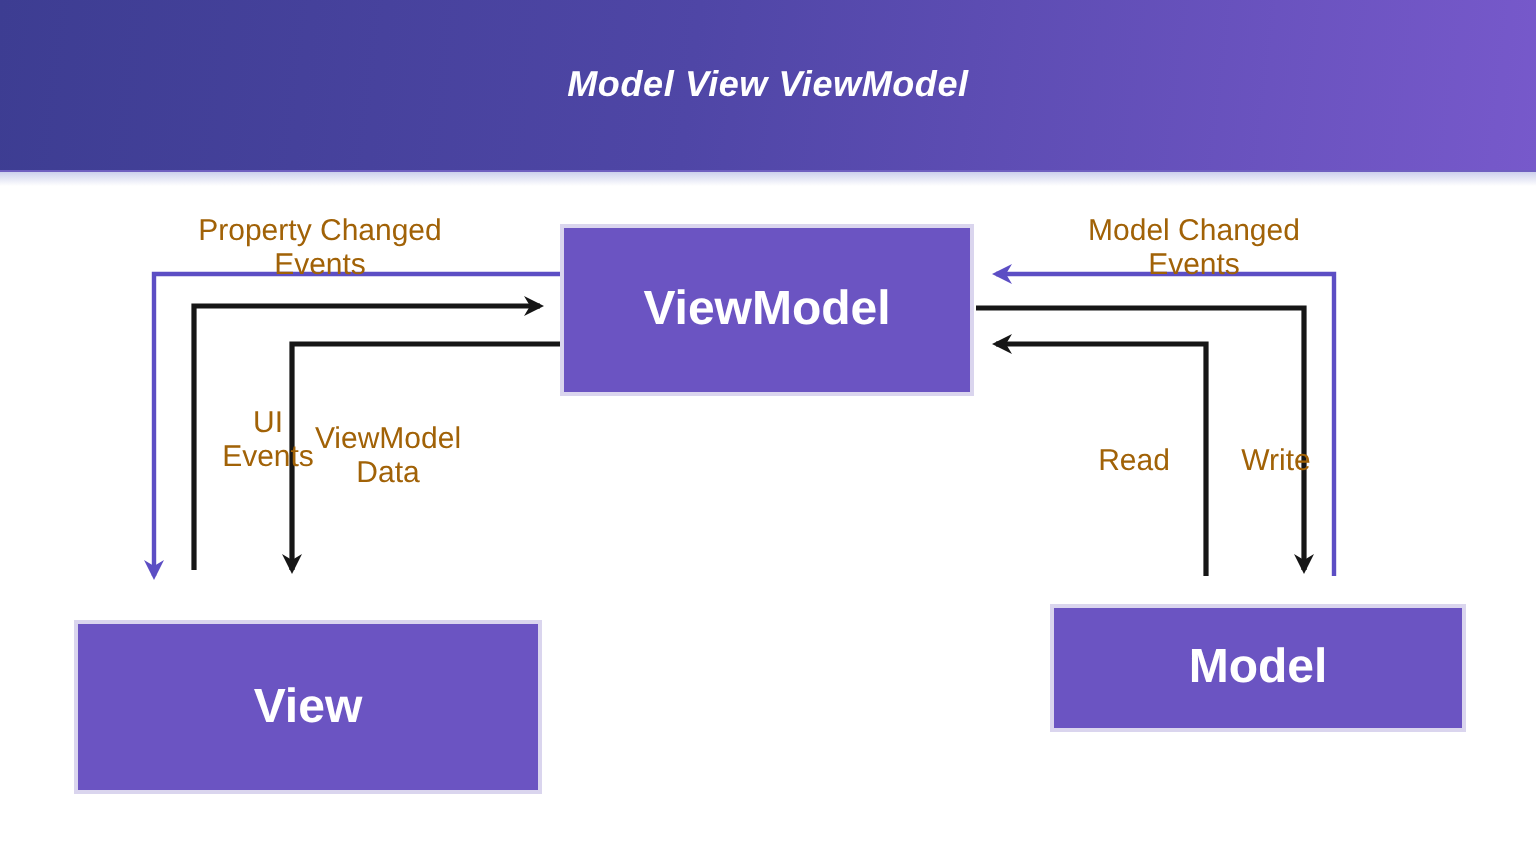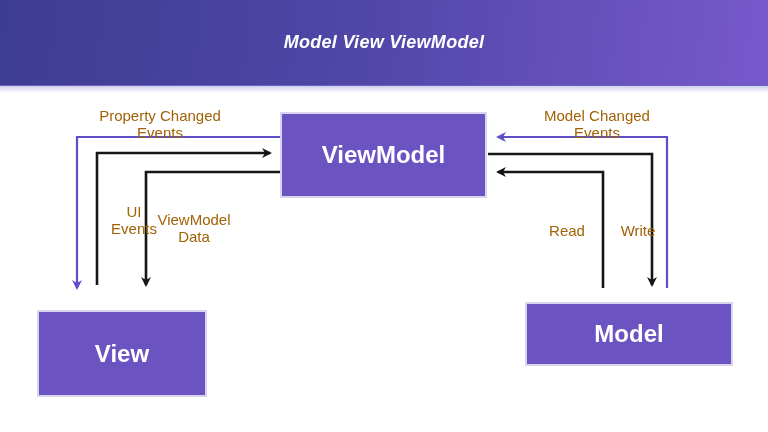--- a/index.html
+++ b/index.html
@@ -20,21 +20,21 @@
     background:linear-gradient(#ccd0ec, rgba(255,255,255,0));
   }
   
   .node {
     position:absolute; box-sizing:border-box;
     background:#6b54c2; border:2px solid #dad5ee;
     color:#ffffff; font-weight:bold; font-size:24px;
     display:flex; align-items:center; justify-content:center;
   }
   .node-viewmodel { left:280px; top:112px; width:207px; height:86px; }
-  .node-view      { left:37px;  top:310px; width:170px; height:87px; }
+  .node-view      { left:37px;  top:310px; width:234px; height:87px; }
   .node-model     { left:525px; top:302px; width:208px; height:64px; }
   
   svg.arrows { position:absolute; top:0; left:0; width:768px; height:432px; pointer-events:none; }
   svg.arrows path.edge { fill:none; }
   .edge-black { stroke:#161616; stroke-width:2.6px; }
   .edge-purple { stroke:#5c4ec4; stroke-width:2.2px; }
   
   .edge-label {
     position:absolute; color:#a16207; font-size:15px; line-height:17px;
     text-align:center; white-space:pre-line;

